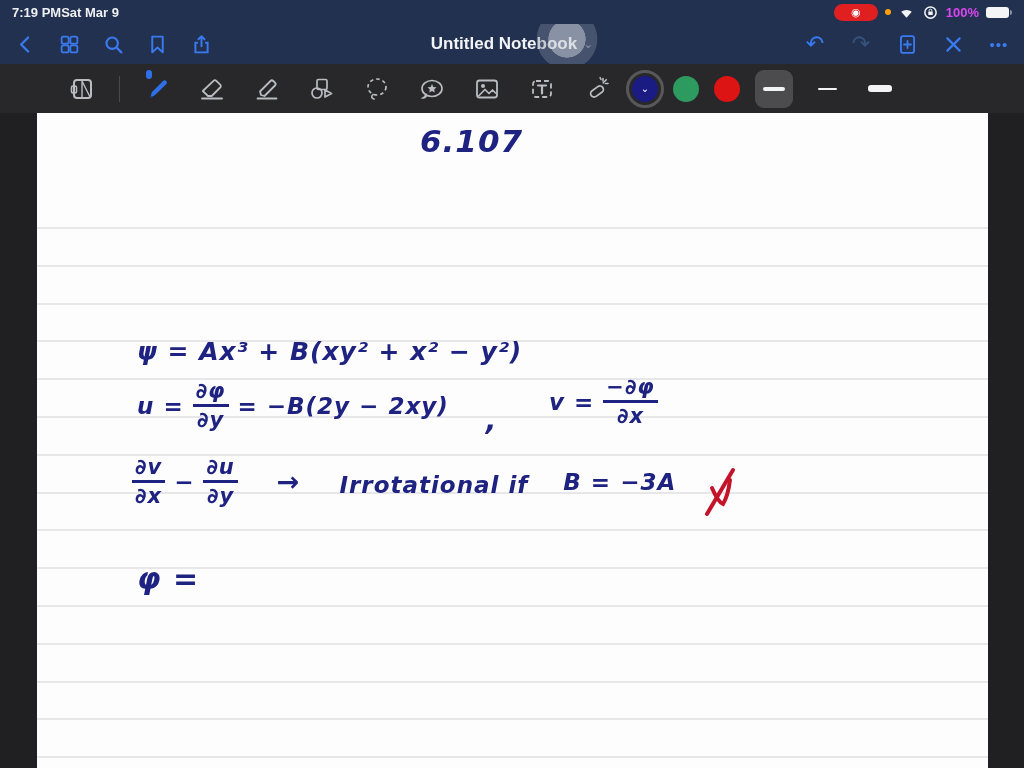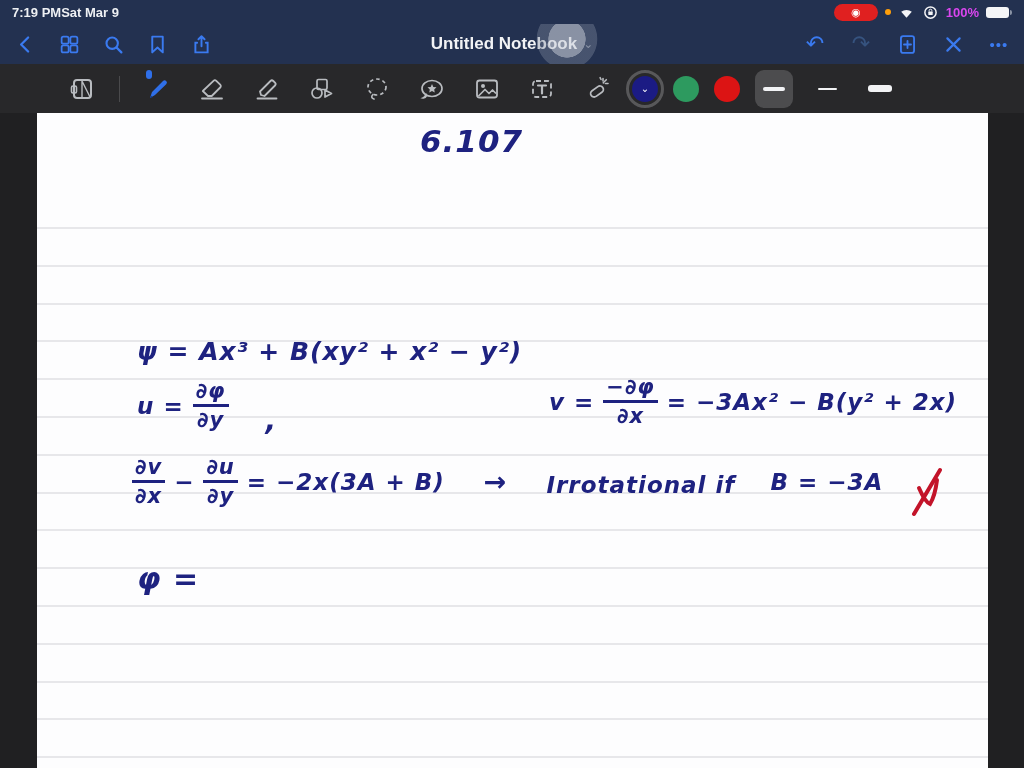--- a/index.html
+++ b/index.html
@@ -281,43 +281,42 @@
 
 
   <div class="hw" id="hw-psi">ψ = Ax³ + B(xy² + x² − y²)</div>
 
   <div class="hw hw-row" id="hw-u">
     <span>u =</span>
     <span class="frac">
       <span class="num">∂φ</span>
       <span class="den">∂y</span>
     </span>
+    <span>=  −B(2y − 2xy)</span>
     <span class="comma">,</span>
   </div>
 
   <div class="hw hw-row" id="hw-v">
     <span>v =</span>
     <span class="frac">
       <span class="num">−∂φ</span>
       <span class="den">∂x</span>
     </span>
-    <span>=  −3Ax² − B(y² + 2x)</span>
   </div>
 
   <div class="hw hw-row" id="hw-rot">
     <span class="frac">
       <span class="num">∂v</span>
       <span class="den">∂x</span>
     </span>
     <span>−</span>
     <span class="frac">
       <span class="num">∂u</span>
       <span class="den">∂y</span>
     </span>
-    <span>=  −2x(3A + B)</span>
     <span class="arrow">→</span>
     <span class="word">Irrotational  if</span>
     <span class="cond">B = −3A</span>
     <svg class="red-x" width="36" height="52" viewBox="0 0 36 52">
       <path d="M4 48 L30 4" stroke="#c3142a" stroke-width="4" stroke-linecap="round"></path>
       <path d="M9 22 Q15 36 20 38 Q25 30 27 14" fill="none" stroke="#c3142a" stroke-width="4" stroke-linecap="round"></path>
     </svg>
   </div>
 
   <div class="hw" id="hw-phi">φ =</div>

